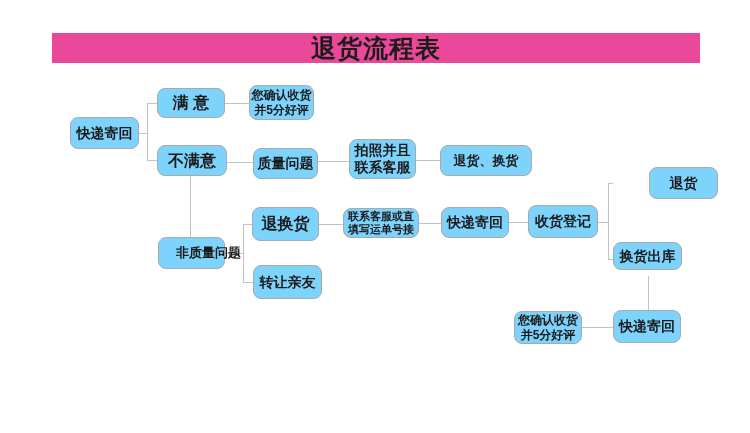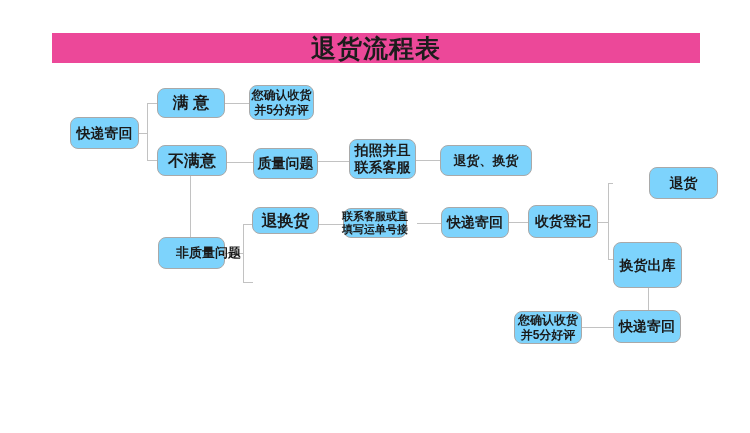--- a/index.html
+++ b/index.html
@@ -25,28 +25,28 @@
   .ln.v{width:1px;}
 
   
   .n-received{left:70px;top:117px;width:69px;height:32px;font-size:14px;}
   .n-satisfied{left:157px;top:88px;width:68px;height:30px;font-size:16px;}
   .n-confirm-top{left:249px;top:85px;width:65px;height:35px;font-size:12px;}
   .n-notsatisfied{left:157px;top:145px;width:70px;height:31px;font-size:16px;}
   .n-quality{left:253px;top:148px;width:65px;height:31px;font-size:14px;}
   .n-photo{left:349px;top:139px;width:67px;height:40px;font-size:14px;}
   .n-retex{left:440px;top:145px;width:92px;height:31px;font-size:13px;}
-  .n-exchret{left:252px;top:207px;width:67px;height:27px;font-size:16px;}
-  .n-waybill{left:343px;top:208px;width:64px;height:30px;font-size:11px;}
+  .n-exchret{left:252px;top:207px;width:67px;height:34px;font-size:16px;}
+  .n-waybill{left:343px;top:208px;width:76px;height:30px;font-size:11px;}
   .n-express-mid{left:441px;top:207px;width:68px;height:31px;font-size:14px;}
   .n-registration{left:528px;top:205px;width:70px;height:33px;font-size:14px;}
   .n-return{left:613px;top:167px;width:69px;height:32px;font-size:14px;margin-left:36px;}
   .n-nonquality{left:158px;top:237px;width:67px;height:32px;font-size:13px;padding-left:34px;}
   .n-transfer{left:253px;top:265px;width:69px;height:34px;font-size:14px;}
-  .n-outbound{left:613px;top:242px;width:69px;height:46px;font-size:14px;}
+  .n-outbound{left:613px;top:242px;width:69px;height:28px;font-size:14px;}
   .n-confirm-bottom{left:514px;top:311px;width:68px;height:33px;font-size:12px;}
   .n-express-bottom{left:613px;top:310px;width:68px;height:33px;font-size:14px;}
 </style>
 </head>
 <body>
 
 <div class="canvas">
 
   <div class="titlebar">
     <span>退货流程表</span>
@@ -123,20 +123,23 @@
   </div>
 
   <div class="node n-return">
     <span>退货</span>
   </div>
 
   <div class="node n-nonquality">
     <span>非质量问题</span>
   </div>
 
+  <div class="node n-transfer">
+    <span>转让亲友</span>
+  </div>
 
   <div class="node n-outbound">
     <span>换货出库</span>
   </div>
 
   <div class="node n-confirm-bottom">
     <span>您确认收货</span>
     <span>并5分好评</span>
   </div>
 

